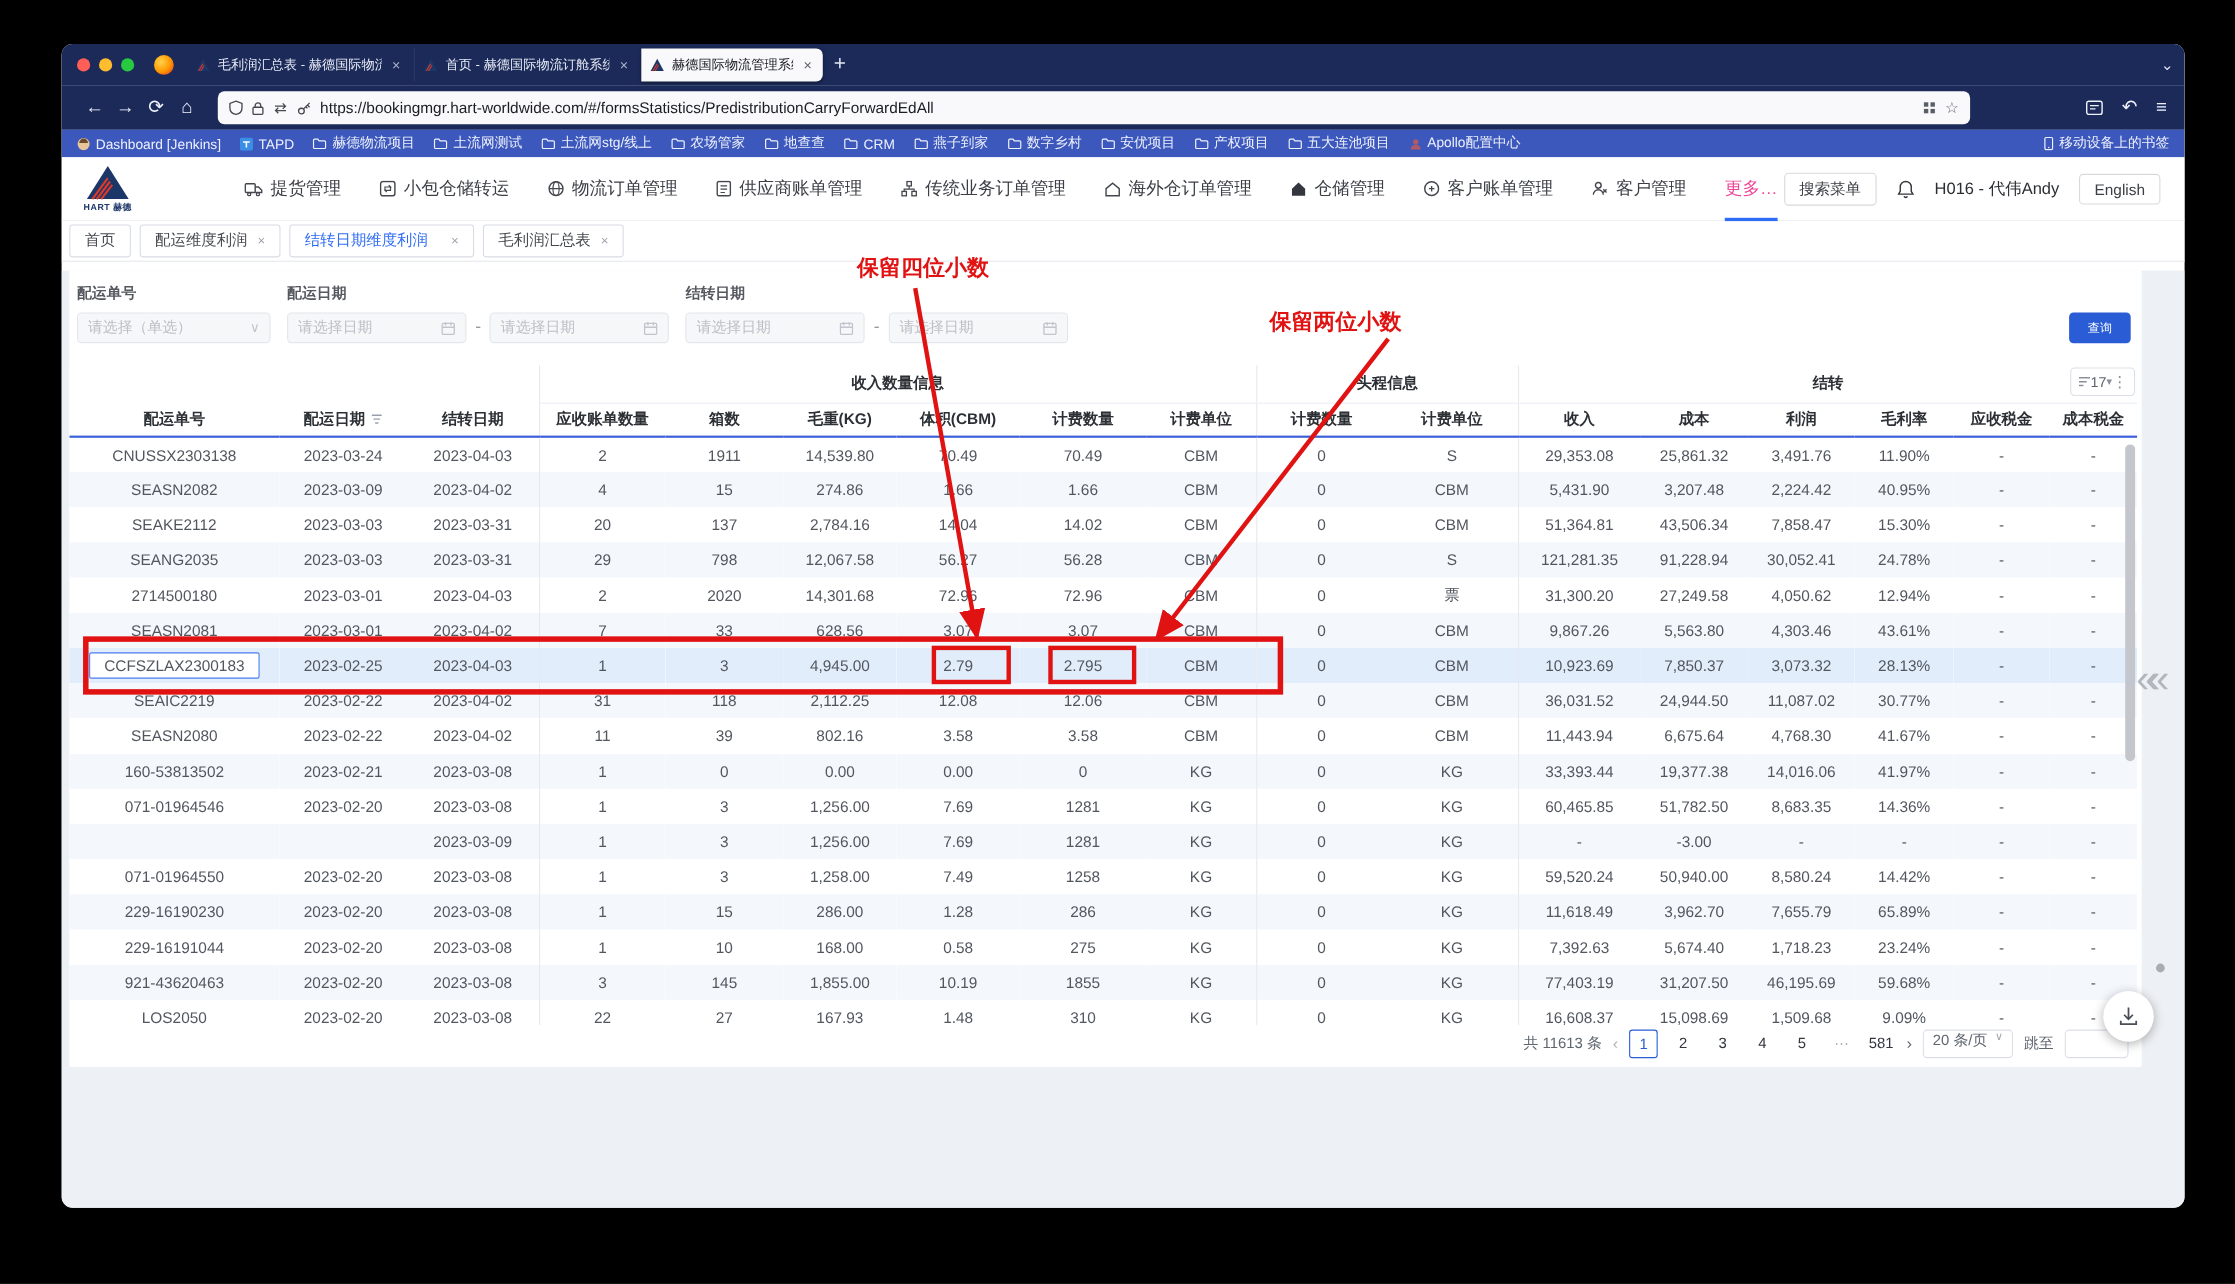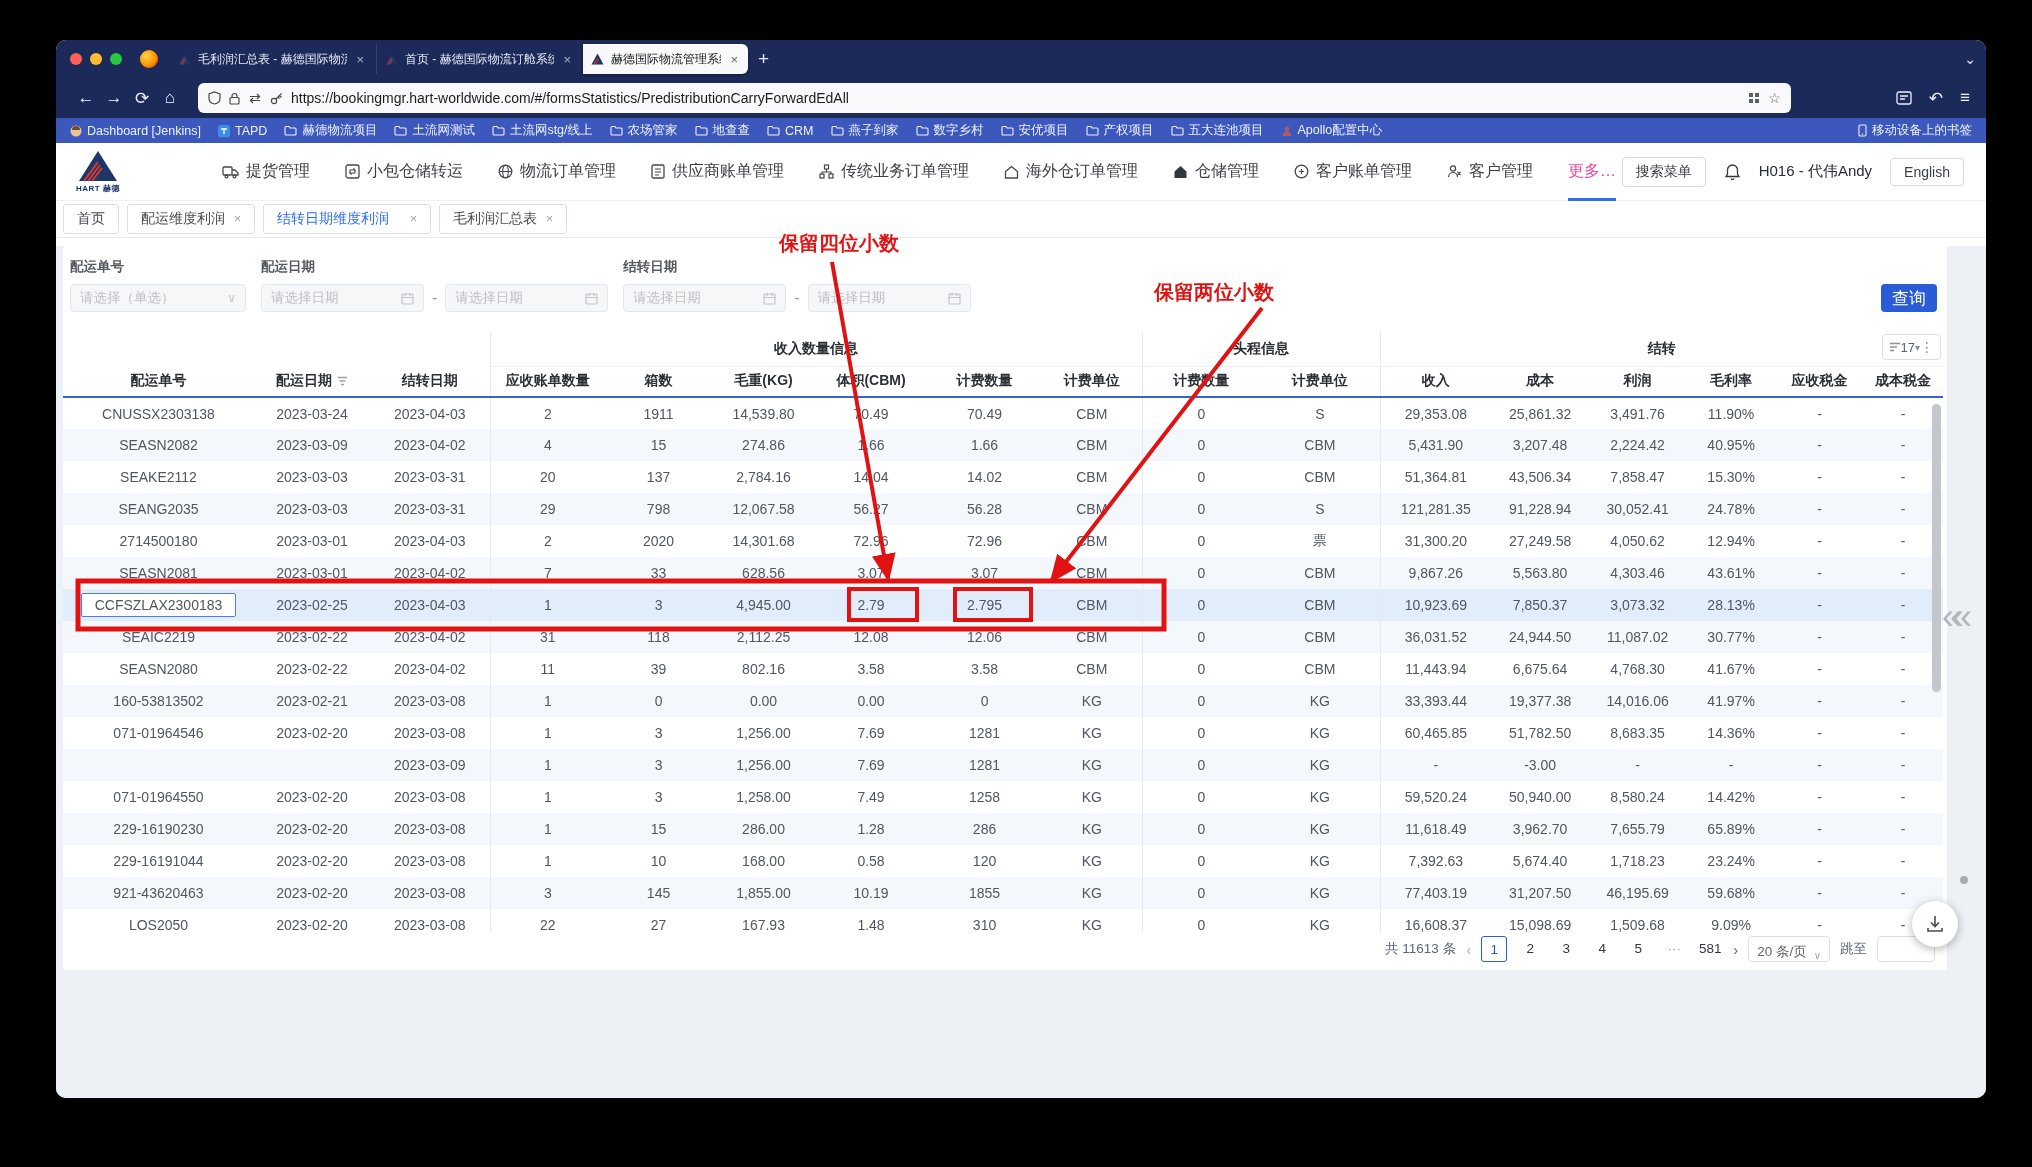--- a/index.html
+++ b/index.html
@@ -68,21 +68,21 @@
 
   .filters { position:absolute; top:12px; left:7px; right:10px; display:flex; gap:15px; }
   .ffield { display:flex; flex-direction:column; gap:8px; }
   .flabel { font-size:13.5px; font-weight:bold; color:#55585f; }
   .frow { display:flex; align-items:center; gap:8px; }
   .fctl { height:28px; background:#f6f7f9; border:1px solid #e3e6ea; border-radius:4px; display:flex;
     align-items:center; padding:0 9px; font-size:13.5px; color:#bcc0c6; justify-content:space-between; }
   .fctl .ic { color:#c0c4cc; font-size:12px; }
   .sep { color:#999; }
   .search-btn { margin-left:auto; align-self:flex-end; width:56px; height:28px; background:#2a5cd6; color:#fff;
-    border:none; border-radius:4px; font-size:17px;font-family:Liberation Mono, monospace; }
+    border:none; border-radius:4px; font-size:11px;font-family:Liberation Mono, monospace; }
 
   .colctl { position:absolute; top:88px; right:6px; height:26px; border:1px solid #dcdfe6; border-radius:4px;
     background:#fff; display:flex; align-items:center; gap:0; padding:0 6px; font-size:13px; color:#5f636b; z-index:5; }
   .colctl .kebab { color:#8a8f98; font-size:14px; }
 
   .table-wrap { position:absolute; top:86px; left:0; right:4px; height:600px; overflow:hidden; }
   table { border-collapse:collapse; table-layout:fixed; width:1880px; }
   thead th { font-size:14px; font-weight:bold; color:#2c2f34; background:#fff; }
   tr.grow th { height:34px; border-bottom:1px solid #ebeef5; }
   tr.grow th.empty { border-bottom:none; }
@@ -96,21 +96,21 @@
   .sort-ic { display:inline-block; vertical-align:-1px; margin-left:5px; }
   .vthumb { position:absolute; right:6px; top:158px; width:9px; height:288px; background:#c3c6cd; border-radius:5px; z-index:6; }
 
   .pager { position:absolute; bottom:8px; right:12px; display:flex; align-items:center; gap:10px;
     font-size:13.5px; color:#5f6670; }
   .pg { min-width:26px; height:26px; line-height:26px; text-align:center; color:#33363c; }
   .pg.active { border:1px solid #2a5cd6; color:#2a5cd6; border-radius:3px; }
   .pg.dots { color:#9aa0ab; }
   .chev { color:#b0b3b8; font-size:15px; }
   .chev.next { color:#5f6670; }
-  .sizebox { height:26px; border:1px solid #dcdfe6; border-radius:4px; display:flex; align-items:flex-end;
+  .sizebox { height:26px; border:1px solid #dcdfe6; border-radius:4px; display:flex; align-items:flex-start;
     gap:7px; padding:0 8px; color:#5f6670; }
   .sizebox .ic { font-size:10px; color:#a0a4ab; }
   .jumpbox { width:58px; height:26px; border:1px solid #dcdfe6; border-radius:4px; background:#fff; }
 
   
   .collapse-handle { position:absolute; left:1942px; top:596px; font-size:36px; color:#b2b6bd;
     letter-spacing:-10px; z-index:20; }
   .fab { position:absolute; left:1912px; top:901px; width:46px; height:46px; border-radius:50%;
     background:#fff; box-shadow:0 2px 10px rgba(0,0,0,.3); display:flex; align-items:center; justify-content:center; z-index:20; }
   .scroll-dot { position:absolute; left:1960px; top:876px; width:8px; height:8px; border-radius:50%;
@@ -860,21 +860,21 @@
                 <td>-</td>
               </tr>
               <tr>
                 <td>229-16191044</td>
                 <td>2023-02-20</td>
                 <td>2023-03-08</td>
                 <td class="gsep">1</td>
                 <td>10</td>
                 <td>168.00</td>
                 <td>0.58</td>
-                <td>120</td>
+                <td>275</td>
                 <td>KG</td>
                 <td class="gsep">0</td>
                 <td>KG</td>
                 <td class="gsep">7,392.63</td>
                 <td>5,674.40</td>
                 <td>1,718.23</td>
                 <td>23.24%</td>
                 <td>-</td>
                 <td>-</td>
               </tr>

